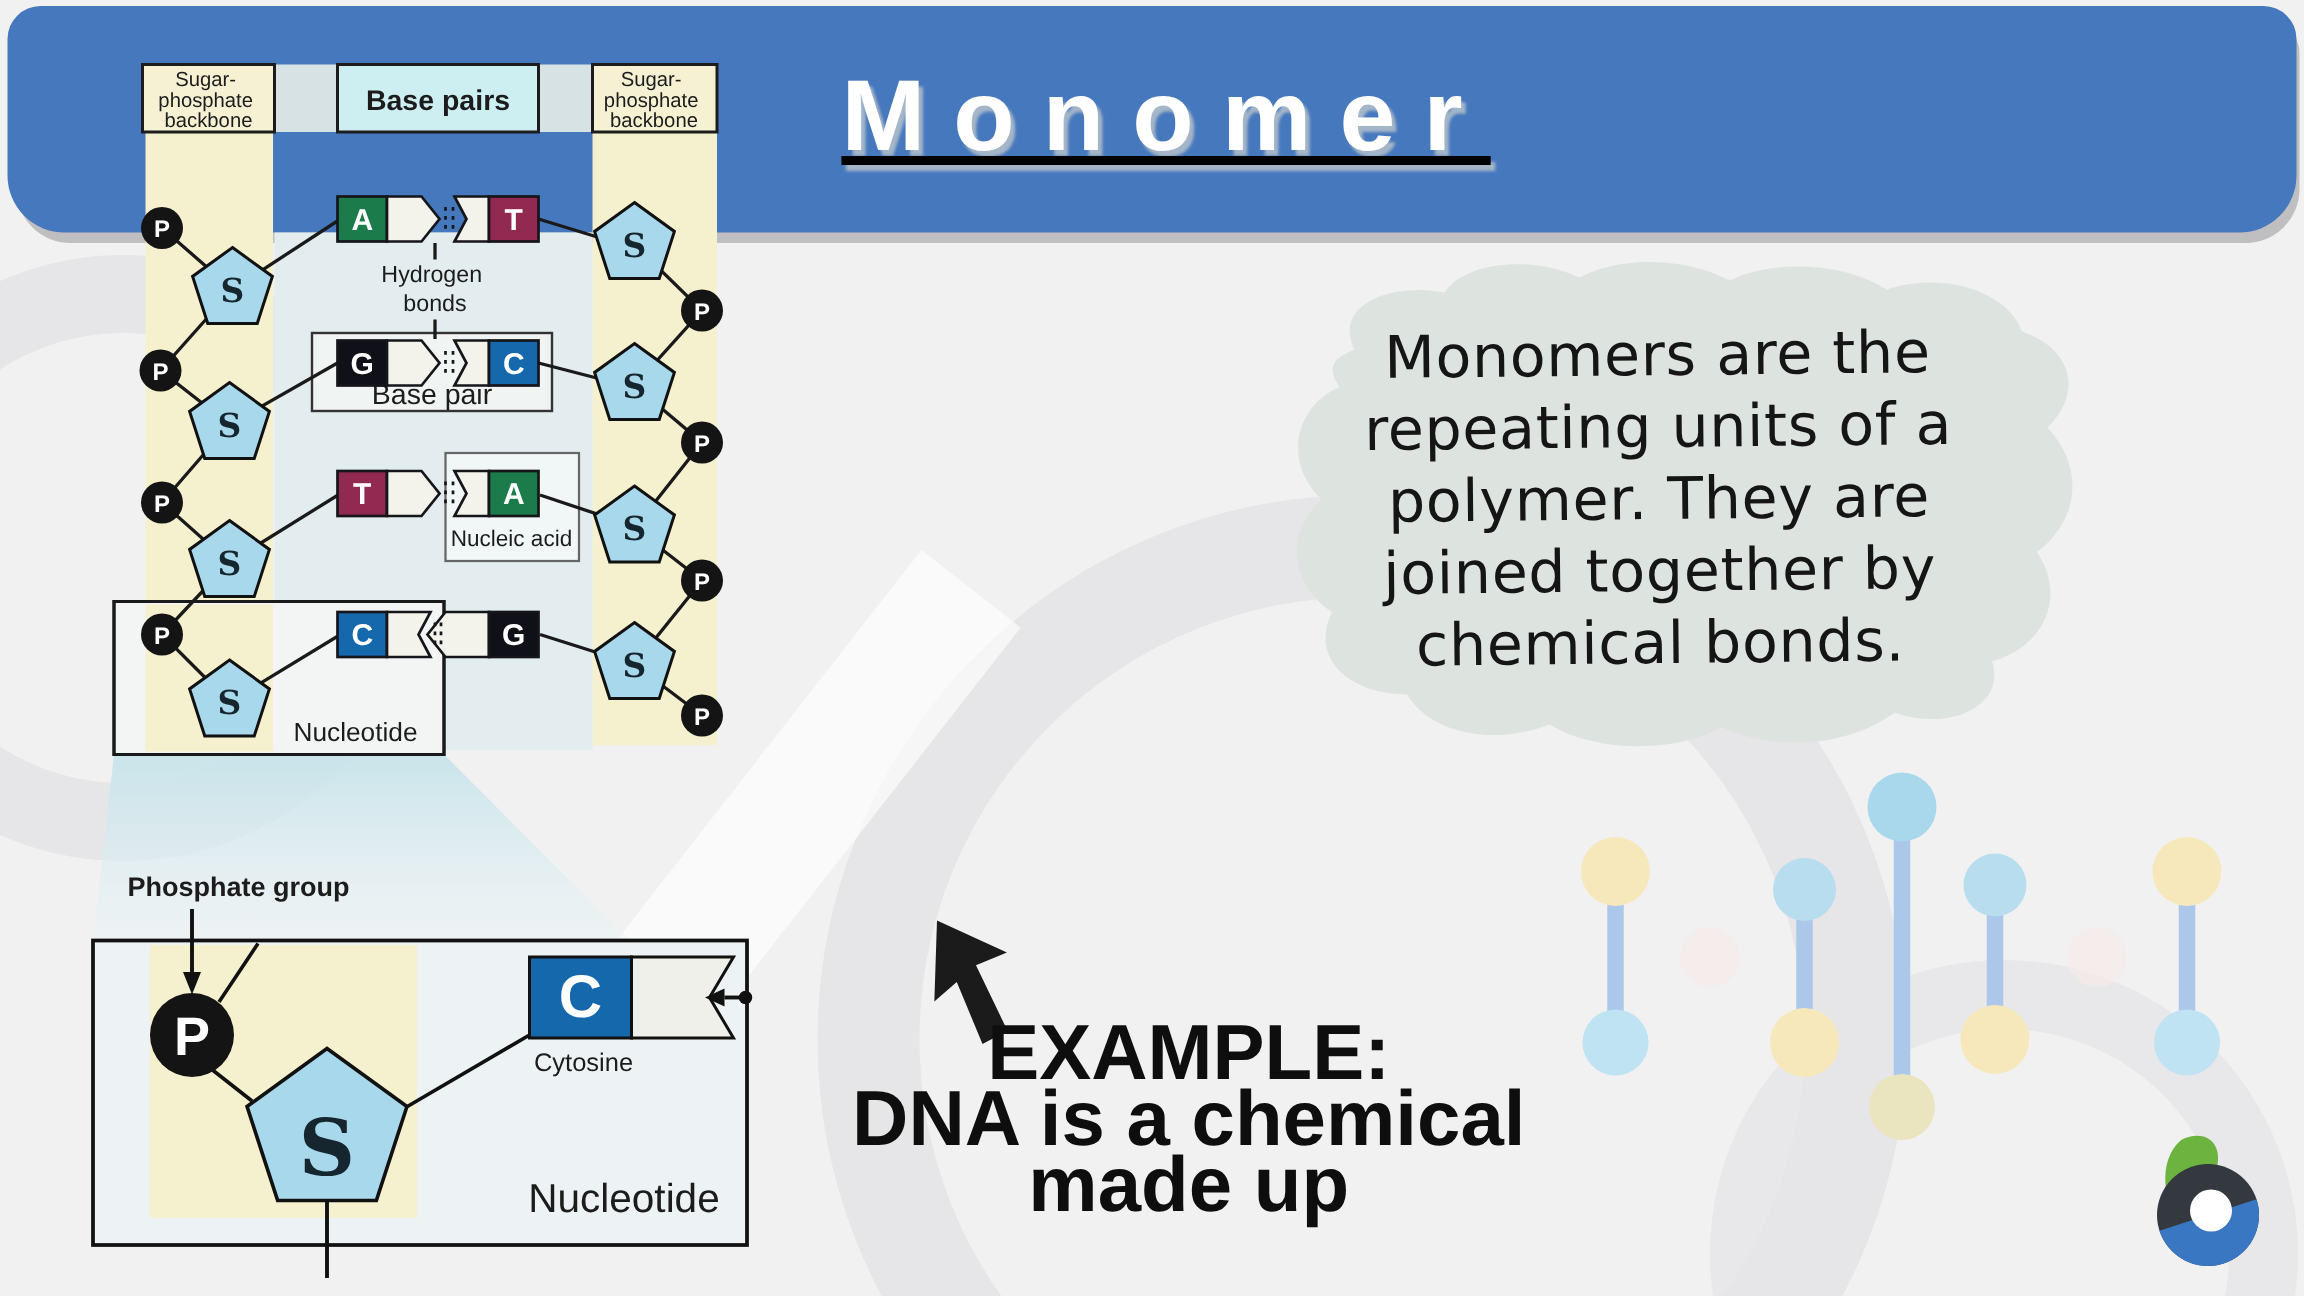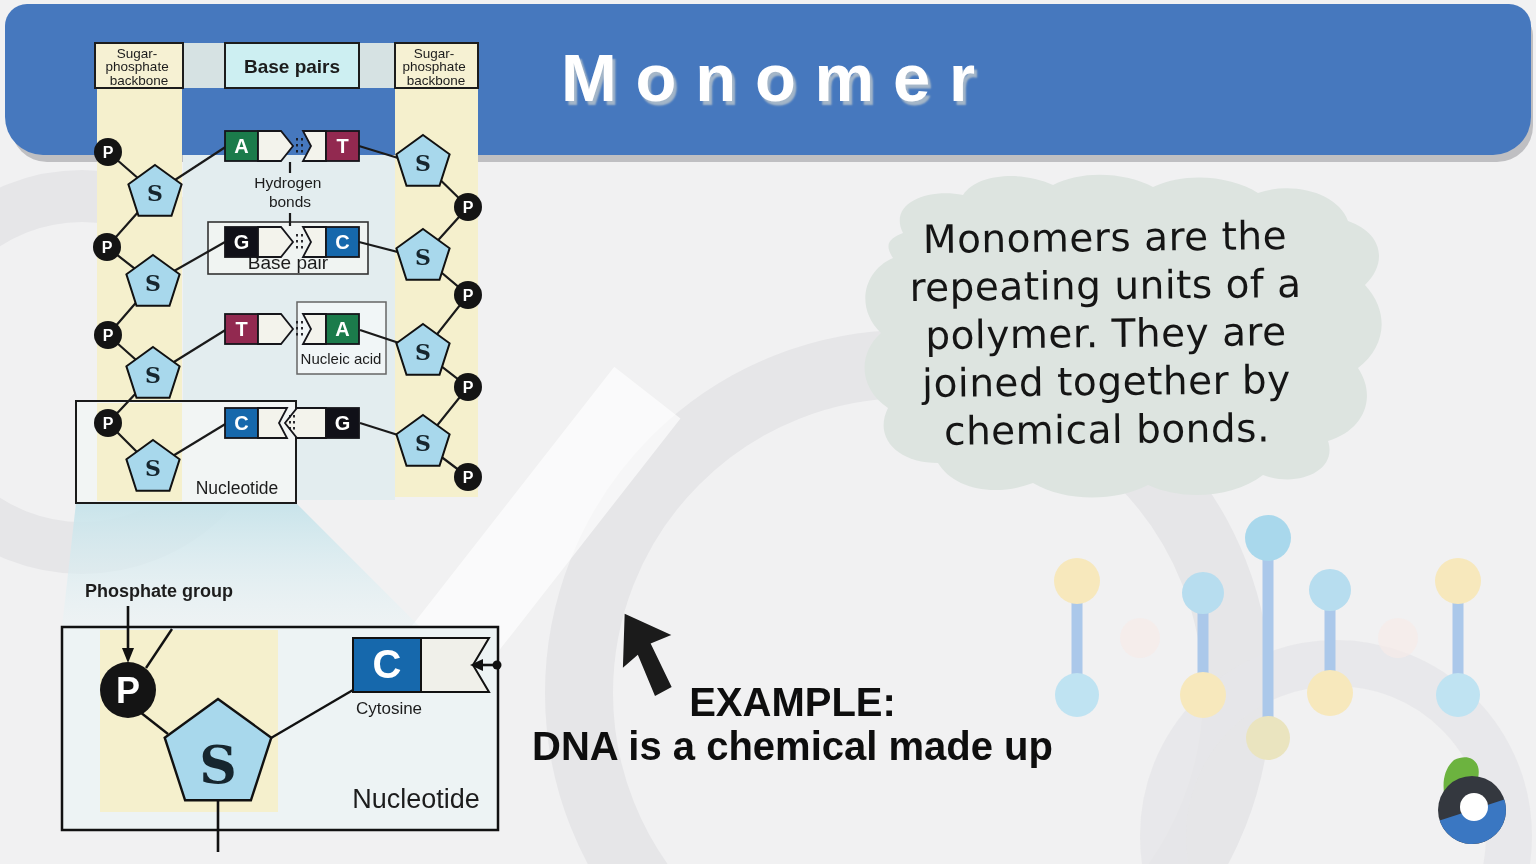--- a/index.html
+++ b/index.html
@@ -8,40 +8,40 @@
 
   
   .ring{position:absolute;border-radius:50%;border-style:solid;border-color:#e6e6e8;}
   .ring1{left:-120px;top:170px;width:300px;height:300px;border-width:52px;}
   .ring2{left:545px;top:330px;width:590px;height:590px;border-width:68px;}
   .ring3{left:1140px;top:640px;width:300px;height:300px;border-width:46px;opacity:.8;}
   .band{position:absolute;left:300px;top:520px;width:430px;height:84px;background:rgba(255,255,255,.65);transform:rotate(-52deg);}
 
   
   .banner{position:absolute;left:5px;top:4px;right:5px;height:151px;background:#4678be;
-          border-radius:22px 22px 38px 38px;box-shadow:4px 9px 0 -2px #bfbfc2;}
+          border-radius:22px 22px 38px 38px;box-shadow:4px 9px 0 -2px #bfbfc2;text-decoration:underline;}
   .banner h1{margin:0;text-align:center;line-height:148px;font-size:67px;font-weight:bold;
              letter-spacing:.28em;padding-left:.28em;color:#ffffff;
              text-shadow:3px 4px 2px rgba(170,185,200,.95);}
 
   
   .abs{position:absolute;}
 
   svg text{font-family:"Liberation Sans",sans-serif;fill:#1c1c1c;}
   .serifS{font-family:"DejaVu Serif",serif;font-weight:bold;fill:#16262e;}
   .wletter{fill:#ffffff;font-weight:bold;}
 
   
   .definition-text{position:absolute;left:845px;top:214px;width:522px;text-align:center;
                    font-size:39px;line-height:48px;color:#151515;letter-spacing:.5px;
                    transform:rotate(-.6deg);font-family:"DejaVu Sans",sans-serif;}
 
   
   .example{position:absolute;left:520px;top:680px;width:545px;text-align:center;color:#0e0e0e;
-           font-weight:bold;font-size:40px;line-height:44px;font-family:"Liberation Sans",sans-serif;}
+           font-weight:bold;font-size:52px;line-height:44px;font-family:"Liberation Sans",sans-serif;}
 </style>
 </head>
 <body>
 
 <div class="slide">
 
   <div class="ring ring1"></div>
   <div class="ring ring2"></div>
   <div class="ring ring3"></div>
   <div class="band"></div>

